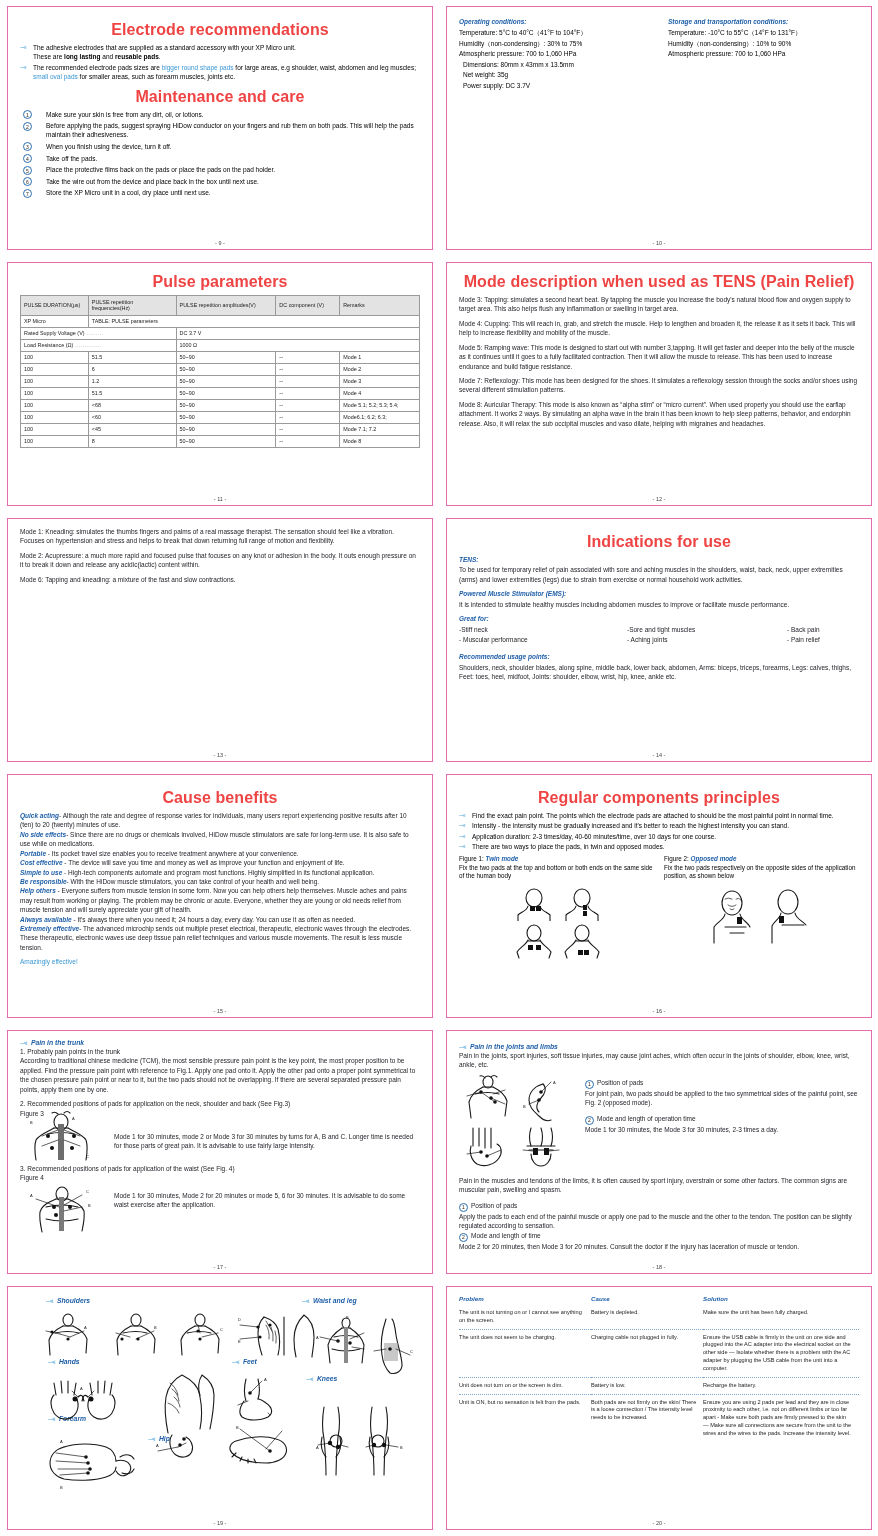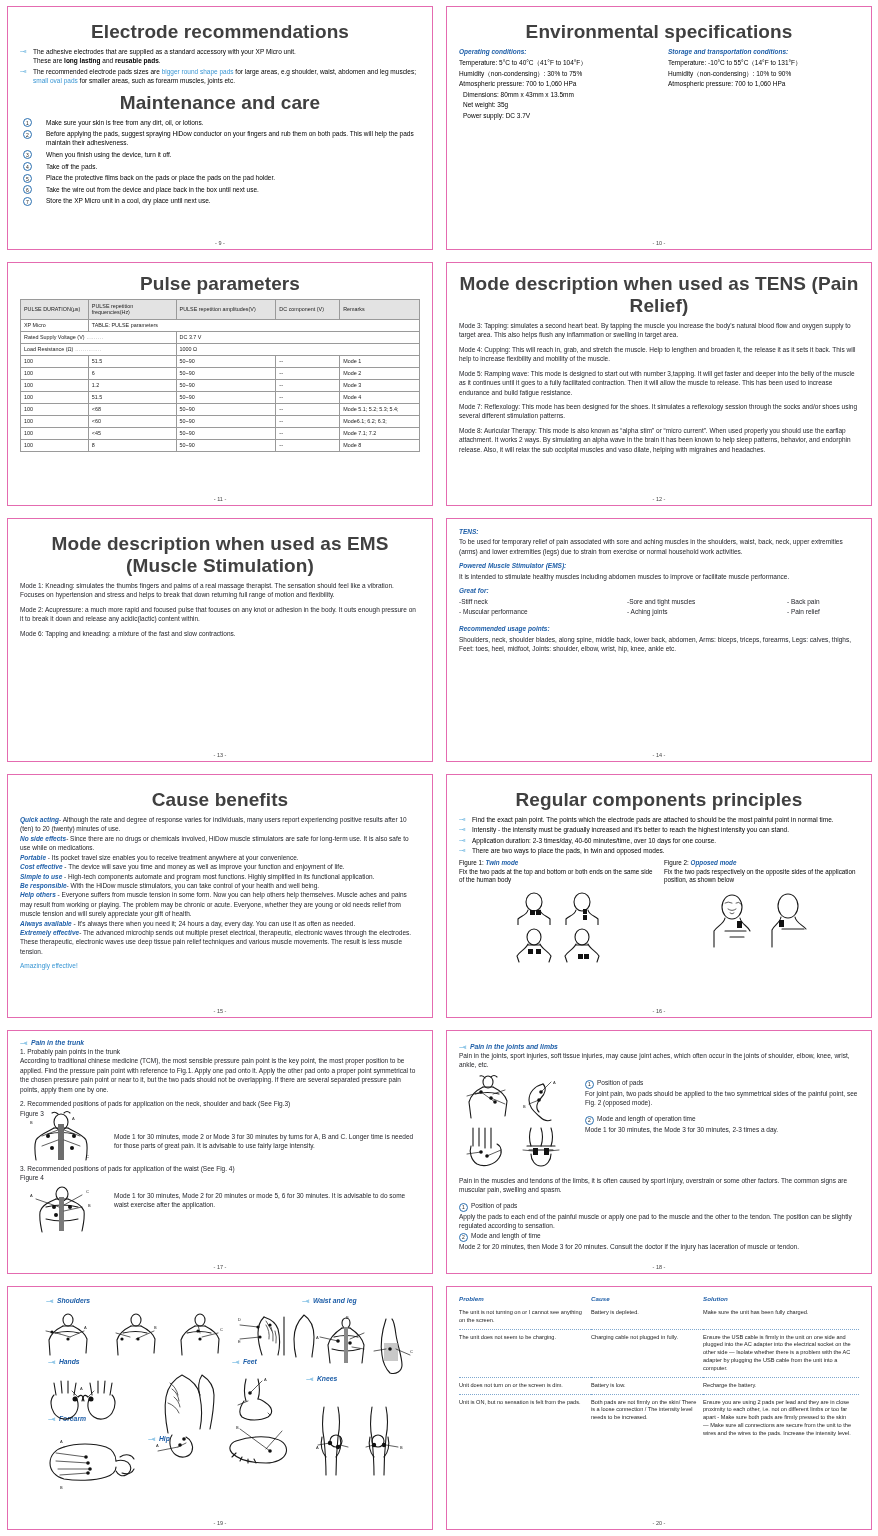--- a/index.html
+++ b/index.html
@@ -18,22 +18,22 @@
   .cell { padding: 6px 6px 6px 7px; }
   .page {
     width: 100%; height: 100%;
     border: 1.2px solid #e46bb0;
     background: #fff;
     position: relative;
     padding: 8px 12px 4px 12px;
     overflow: hidden;
   }
   h2.title {
-    color: #404040;
-    font-size: 19px;
+    color: #ef4444;
+    font-size: 16px;
     font-weight: bold;
     text-align: center;
     margin: 6px 0 4px 0;
     letter-spacing: .1px;
   }
   h2.title.tight { margin-top: 2px; }
   .body { font-size: 6.5px; line-height: 1.45; color: #23242a; }
   .body p { margin: 0 0 5px 0; }
   .body p.nm { margin: 0; }
   .blue { color: #3a97d4; }
@@ -160,21 +160,20 @@
       <li><span class="circ">5</span><span>Place the protective films back on the pads or place the pads on the pad holder.</span></li>
       <li><span class="circ">6</span><span>Take the wire out from the device and place back in the box until next use.</span></li>
       <li><span class="circ">7</span><span>Store the XP Micro unit in a cool, dry place until next use.</span></li>
     </ol>
     <div class="pagenum">- 9 -</div>
   </div>
   </div>
 
   <div class="cell">
   <div class="page">
-    <h2 class="title">Environmental specifications</h2>
     <div class="twocol">
       <div>
         <div class="spec-h">Operating conditions:</div>
         <div>Temperature: 5°C to 40°C（41°F  to 104°F）</div>
         <div>Humidity（non-condensing）: 30% to 75%</div>
         <div>Atmospheric pressure: 700  to 1,060 HPa</div>
       </div>
       <div>
         <div class="spec-h">Storage and transportation conditions:</div>
         <div>Temperature: -10°C to 55°C（14°F  to 131°F）</div>
@@ -290,32 +289,32 @@
       <p>Mode 5: Ramping wave: This mode is designed to start out with number 3,tapping. It will get faster and deeper into the belly of the muscle as it continues until it goes to a fully facilitated contraction. Then it will allow the muscle to release. This has been used to increase endurance and build fatigue resistance.</p>
       <p>Mode 7: Reflexology: This mode has been designed for the shoes. It simulates a reflexology session through the socks and/or shoes using several different stimulation patterns.</p>
       <p>Mode 8: Auricular Therapy: This mode is also known as “alpha stim” or “micro current”. When used properly you should use the earflap attachment. It works 2 ways. By simulating an alpha wave in the brain it has been known to help sleep patterns, behavior, and endorphin release. Also, it will relax the sub occipital muscles and vaso dilate, helping with migraines and headaches.</p>
     </div>
     <div class="pagenum">- 12 -</div>
   </div>
   </div>
 
   <div class="cell">
   <div class="page">
-    <h2 class="title">Mode description when used as EMS (Muscle Stimulation)</h2>
     <div class="body">
       <p>Mode 1: Kneading: simulates the thumbs fingers and palms of a real massage therapist. The sensation should feel like a vibration. Focuses on hypertension and stress and helps to break that down returning full range of motion and flexibility.</p>
       <p>Mode 2: Acupressure: a much more rapid and focused pulse that focuses on any knot or adhesion in the body. It outs enough pressure on it to break it down and release any acidic(lactic) content within.</p>
       <p>Mode 6: Tapping and kneading: a mixture of the fast and slow contractions.</p>
     </div>
     <div class="pagenum">- 13 -</div>
   </div>
   </div>
 
   <div class="cell">
   <div class="page">
+    <h2 class="title">Indications for use</h2>
     <div class="body">
       <div class="spec-h">TENS:</div>
       <p>To be used for temporary relief of pain associated with sore and aching muscles in the shoulders, waist, back, neck, upper extremities (arms) and lower extremities (legs) due to strain from exercise or normal household work activities.</p>
       <div class="spec-h">Powered Muscle Stimulator (EMS):</div>
       <p>It is intended to stimulate healthy muscles including abdomen muscles to improve or facilitate muscle performance.</p>
       <div class="spec-h">Great for:</div>
       <div class="greatfor">
         <div>
           <div>-Stiff neck</div>
           <div>- Muscular performance</div>

